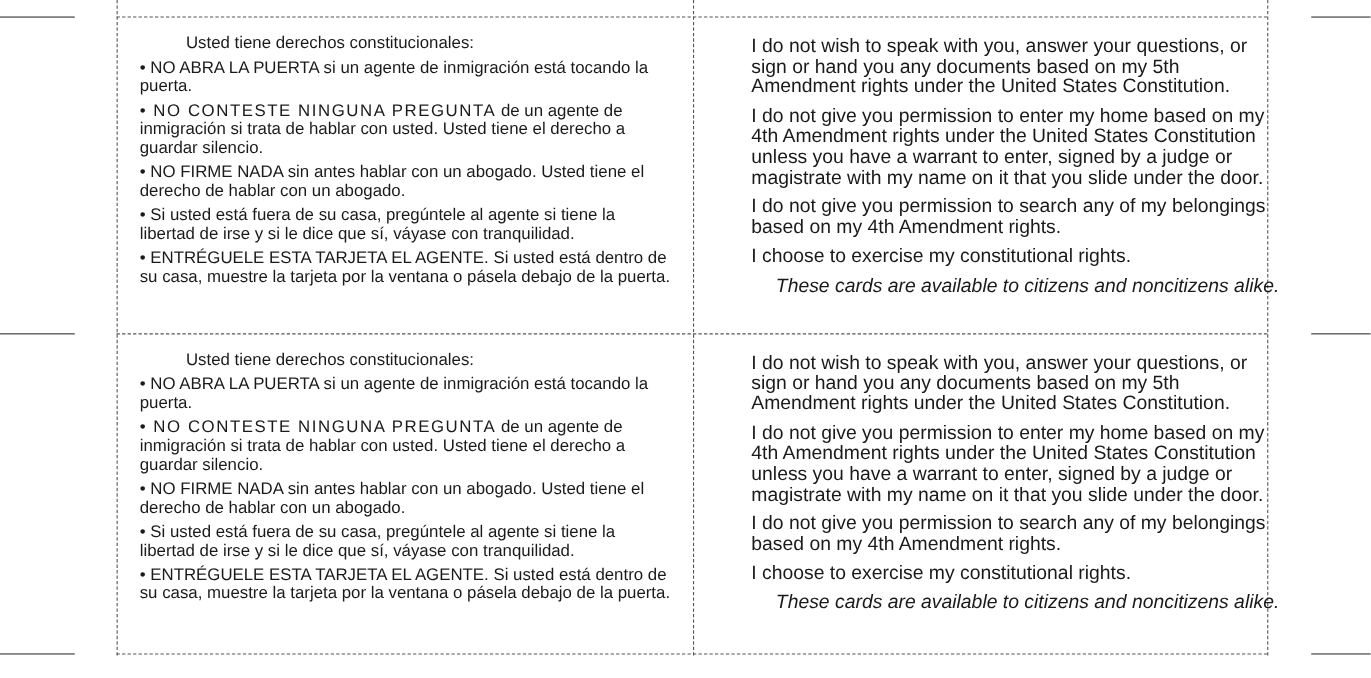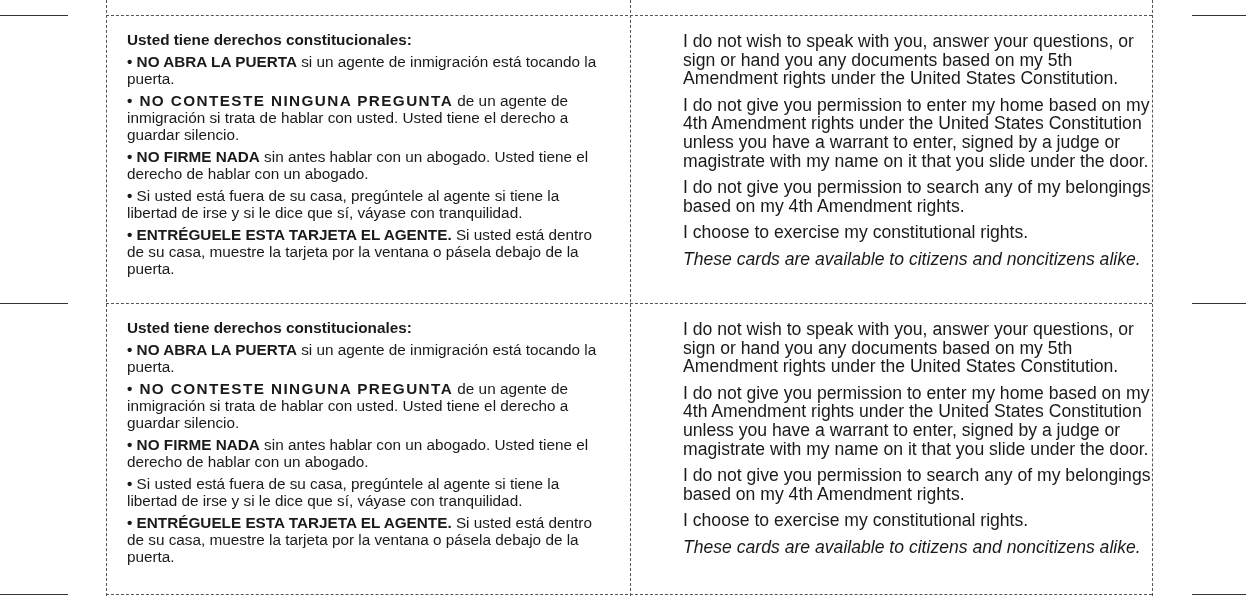--- a/index.html
+++ b/index.html
@@ -2,27 +2,27 @@
 <html><head>
 <meta charset="utf-8">
 <style>
   html, body { margin:0; padding:0; background:#fff; }
   body { width:1246px; height:616px; position:relative; overflow:hidden;
          font-family:"Liberation Sans", sans-serif; color:#1a1a1a; }
   .crop { position:absolute; height:1px; background:#333; }
   .hdash { position:absolute; left:106px; width:1046px; height:0; border-top:1.5px dashed #555; }
   .vdash { position:absolute; top:0; width:0; height:596px; border-left:1.5px dashed #555; }
   .card-es { position:absolute; left:127px; width:485px; font-size:15.3px; line-height:17px; }
-  .card-es .title { font-weight:bold; margin-bottom:5px; }
+  .card-es .title { font-weight:normal; margin-bottom:5px;margin-left:42px; }
   .card-es .bullet { margin-bottom:5px; }
-  .card-es .b { font-weight:bold;margin-top:28px; }
+  .card-es .b { font-weight:normal;margin-top:28px; }
   .card-es .wide { letter-spacing:1.4px; }
   .card-en { position:absolute; left:683px; width:480px; font-size:17.6px; line-height:18.6px; }
   .card-en p { margin:0 0 8px 0; }
-  .card-en .it { font-style:italic; }
+  .card-en .it { font-style:italic;text-align:right; }
 </style>
 </head>
 <body>
 
 <div class="crop" style="left:0;width:68px;top:15px"></div>
 <div class="crop" style="left:0;width:68px;top:303px"></div>
 <div class="crop" style="left:0;width:68px;top:594px"></div>
 <div class="crop" style="left:1192px;width:54px;top:15px"></div>
 <div class="crop" style="left:1192px;width:54px;top:303px"></div>
 <div class="crop" style="left:1192px;width:54px;top:594px"></div>

